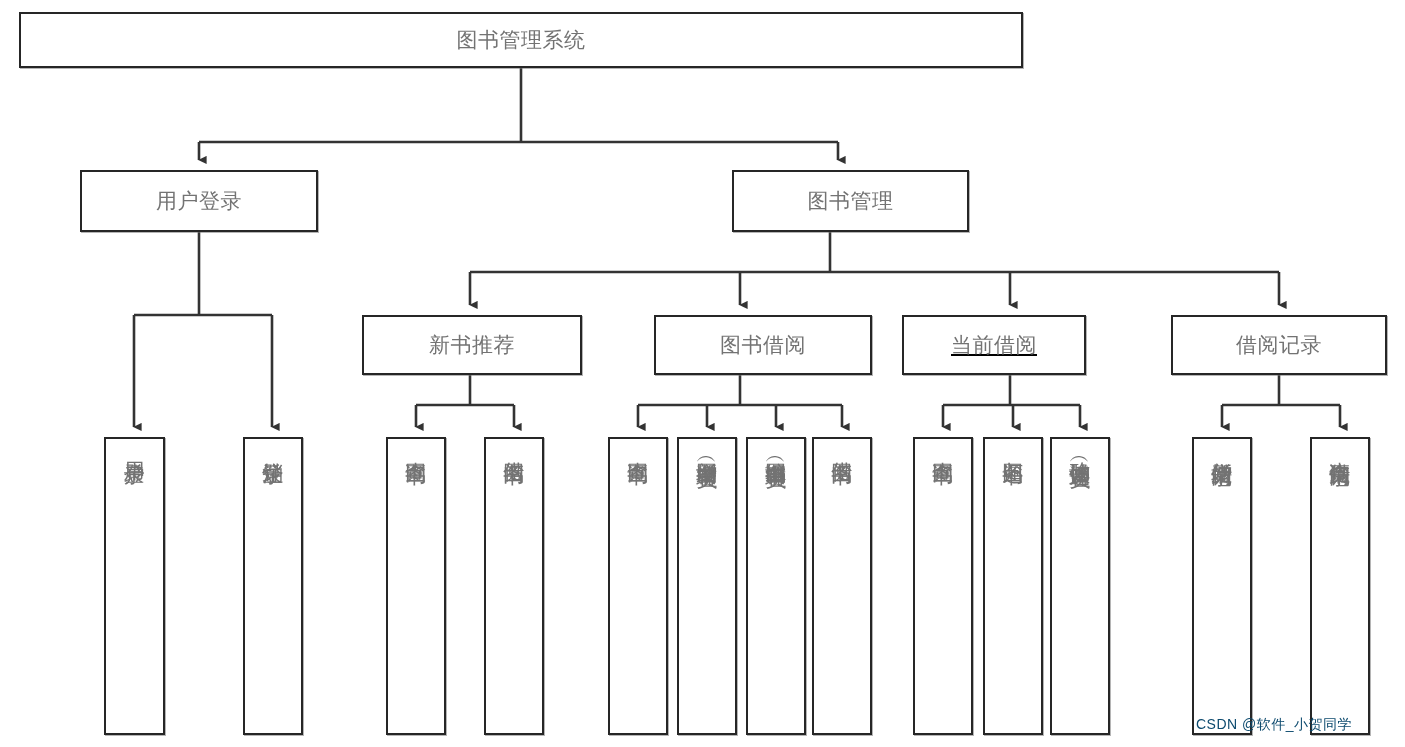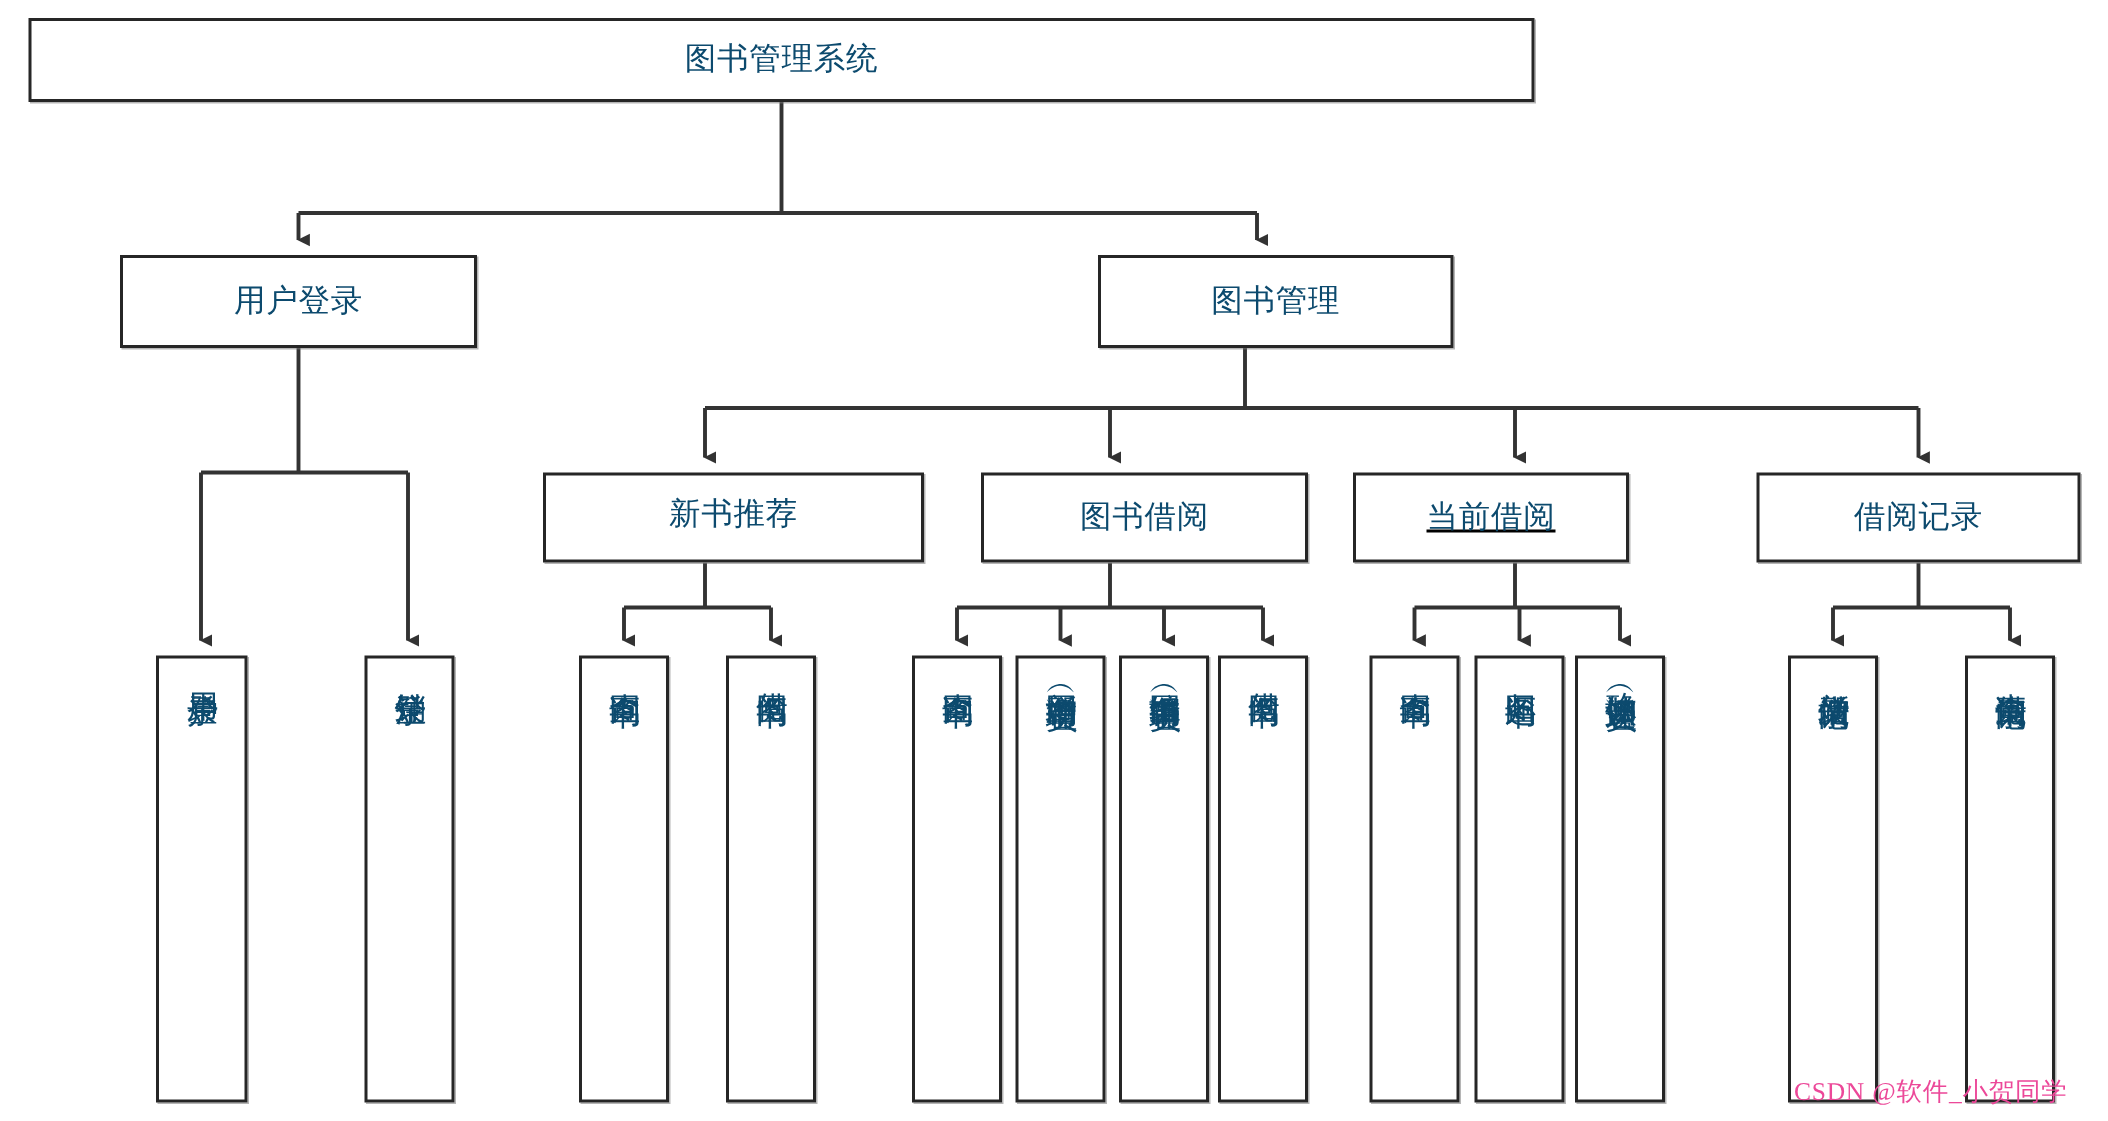--- a/index.html
+++ b/index.html
@@ -30,21 +30,21 @@
     position: absolute;
     box-sizing: border-box;
     background: #ffffff;
     border: 2px solid #262626;
     display: flex;
     align-items: center;
     justify-content: center;
     box-shadow: 1px 1px 0 0 rgba(120,120,120,0.55);
   }
   .node-label {
-    color: #0c4a6e;
+    color: #737373;
     font-size: 21px;
     line-height: 1.18;
     letter-spacing: 0.5px;
     white-space: nowrap;
     text-align: center;
   }
   .node.leaf {
     align-items: flex-start;
     justify-content: center;
     padding-top: 6px;
@@ -53,25 +53,25 @@
     writing-mode: vertical-rl;
     text-orientation: upright;
     font-size: 21px;
     line-height: 1.30;
     letter-spacing: 1px;
     white-space: pre-line;
     height: auto;
   }
   .watermark {
     position: absolute;
-    color: #ec4899;
-    font-size: 17px;
+    color: #0c4a6e;
+    font-size: 14px;
     letter-spacing: 0.5px;
     white-space: nowrap;
-    font-family: Liberation Serif, serif;
+    font-family: Liberation Sans, sans-serif;
   }
 </style>
 </head>
 <body>
 
 <div id="diagram-root">
 
   <svg id="edge-layer" viewBox="0 0 1405 747" xmlns="http://www.w3.org/2000/svg">
     <defs>
       <marker id="arrowhead" markerWidth="9" markerHeight="9" refX="4.5" refY="7.6" orient="auto" markerUnits="userSpaceOnUse">
@@ -126,21 +126,21 @@
     <span class="node-label">图书管理系统</span>
   </div>
 
   <div class="node" style="left:80px; top:170px; width:238px; height:62px;">
     <span class="node-label">用户登录</span>
   </div>
   <div class="node" style="left:732px; top:170px; width:237px; height:62px;">
     <span class="node-label">图书管理</span>
   </div>
 
-  <div class="node" style="left:362px; top:315px; width:254px; height:60px;font-family:Liberation Mono, monospace;">
+  <div class="node" style="left:362px; top:315px; width:220px; height:60px;">
     <span class="node-label">新书推荐</span>
   </div>
   <div class="node" style="left:632px; top:315px; width:218px; height:60px;margin-left:22px;">
     <span class="node-label">图书借阅</span>
   </div>
   <div class="node" style="left:902px; top:315px; width:184px; height:60px;text-decoration:underline;">
     <span class="node-label">当前借阅</span>
   </div>
   <div class="node" style="left:1171px; top:315px; width:216px; height:60px;">
     <span class="node-label">借阅记录</span>

